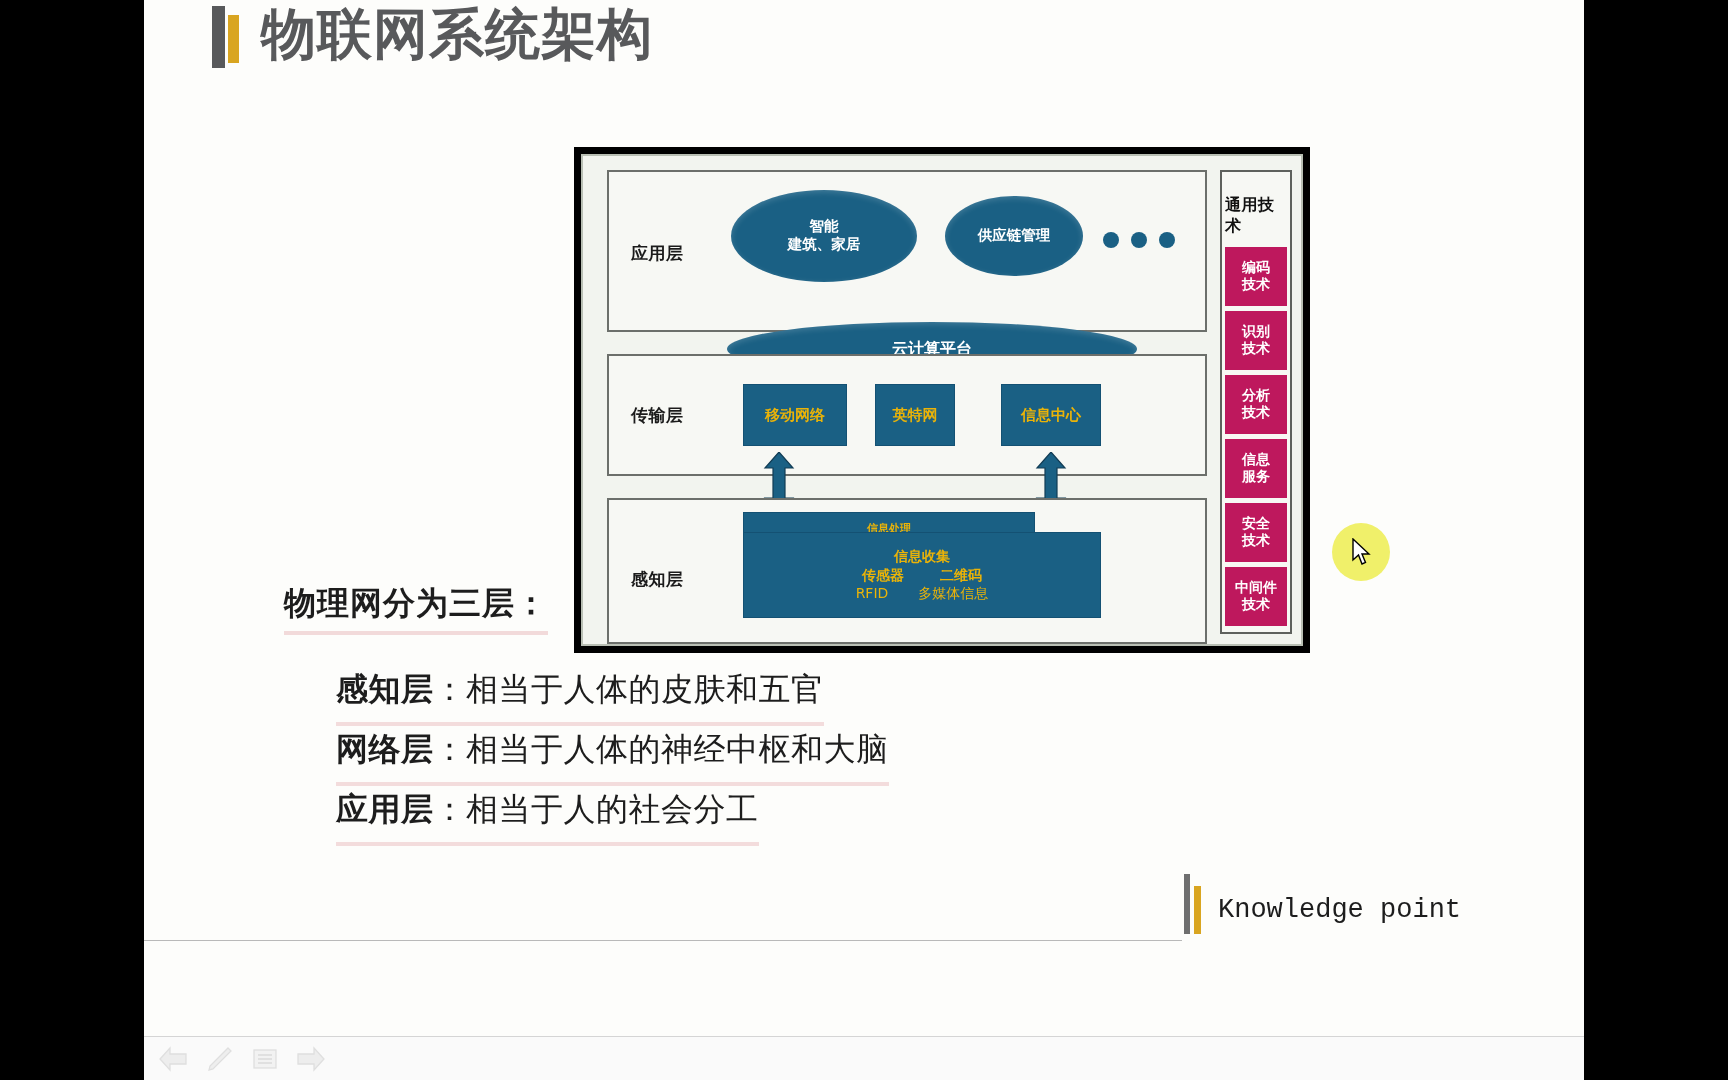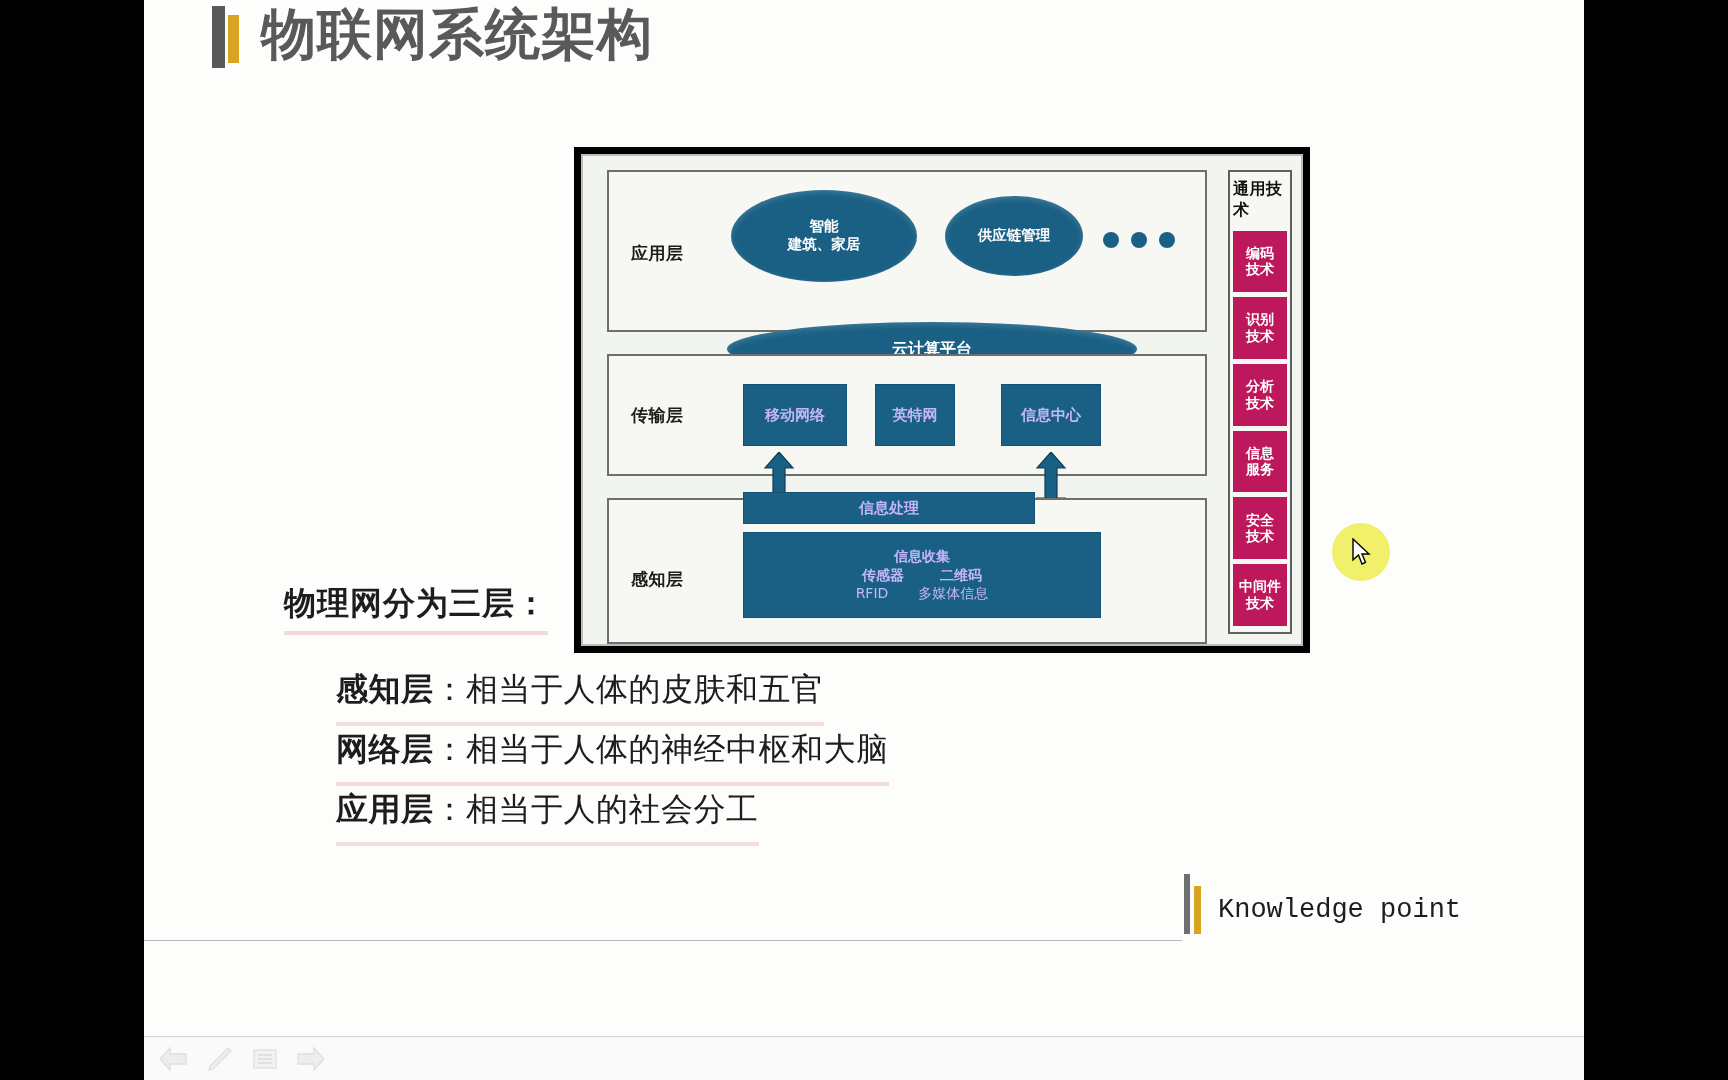--- a/index.html
+++ b/index.html
@@ -108,21 +108,21 @@
     font-weight: bold;
     line-height: 1.22;
     font-family: "DejaVu Sans", "Liberation Sans", sans-serif;
     box-shadow: inset 0 2px 6px rgba(255,255,255,0.18);
   }
 
   .blue-box {
     position: absolute;
     background: #1a6084;
     border: 1px solid #145173;
-    color: #c4b5fd;
+    color: #eab308;
     display: flex;
     align-items: center;
     justify-content: center;
     text-align: left;
     font-size: 15px;
     font-weight: bold;
     box-sizing: border-box;
     font-family: "DejaVu Sans", "Liberation Sans", sans-serif;
   }
 
@@ -139,28 +139,28 @@
     position: absolute;
     width: 32px;
     height: 62px;
   }
 
   
   #gt-col {
     position: absolute;
     right: 9px;
     top: 14px;
-    width: 64px;
+    width: 72px;
     bottom: 10px;
     border: 2px solid #5e615d;
     background: #f7f8f4;
     box-sizing: border-box;
     display: flex;
     flex-direction: column;
-    padding: 0 3px 4px 3px;
+    padding: 16px 3px 4px 3px;
   }
   #gt-head {
     height: 56px;
     display: flex;
     align-items: center;
     justify-content: center;
     font-size: 16px;
     font-weight: bold;
     color: #111;
     font-family: "DejaVu Sans", "Liberation Sans", sans-serif;
@@ -335,21 +335,21 @@
         </div>
         <div class="dbl-arrow" style="left:452px; top:296px;">
           <svg viewBox="0 0 32 62" width="32" height="62">
             <polygon points="16,0 30,16 22,16 22,46 30,46 16,62 2,46 10,46 10,16 2,16" fill="#1a6084" stroke="#123d55" stroke-width="1.2"></polygon>
           </svg>
         </div>
 
         <div class="layer-box" style="left:24px; top:342px; width:600px; height:146px;"></div>
         <div class="layer-label" style="left:48px; top:412px;">感知层</div>
 
-        <div class="blue-box" style="left:160px; top:336px; width:292px; height:32px; font-size:15px;">信息处理</div>
+        <div class="blue-box" style="left:160px; top:356px; width:292px; height:32px; font-size:11px;">信息处理</div>
 
         <div class="blue-box" style="left:160px; top:376px; width:358px; height:86px; flex-direction:column; font-size:14px; line-height:1.35;">
           <div>信息收集</div>
           <div style="display:flex; gap:36px; font-weight:bold;">
             <span>传感器</span>
             <span>二维码</span>
           </div>
           <div style="display:flex; gap:30px; font-weight:normal;">
             <span>RFID</span>
             <span>多媒体信息</span>

